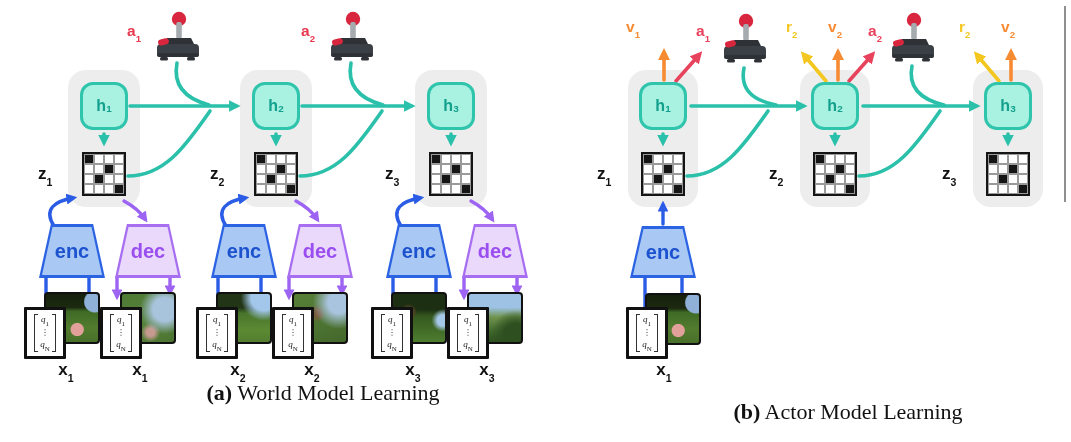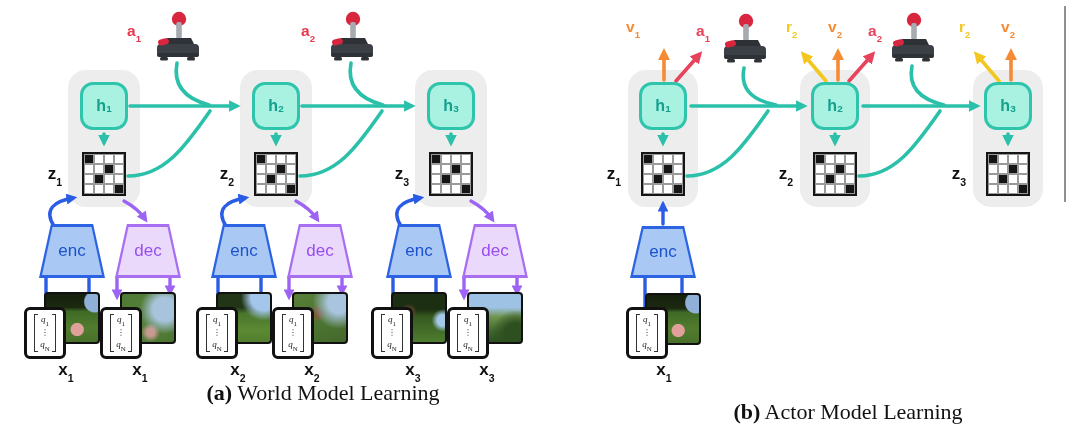--- a/index.html
+++ b/index.html
@@ -9,50 +9,50 @@
   .ctr.b{width:70px;}
   svg.wires{position:absolute;left:0;top:0;z-index:2;}
   .hbox{position:absolute;width:48px;height:48px;background:#a9f1e1;border:3px solid #2fc4ac;
         border-radius:13px;z-index:3;display:flex;align-items:center;justify-content:center;
         color:#13a08d;font-weight:bold;font-size:16px;box-sizing:border-box;}
   .zgrid{position:absolute;width:44px;height:44px;background:#fff;border:2.5px solid #151515;
          box-sizing:border-box;display:grid;grid-template-columns:repeat(4,1fr);
          grid-template-rows:repeat(4,1fr);z-index:3;}
   .zgrid .cell{border:0.5px solid #9a9a9a;background:#fff;}
   .zgrid .cell.on{background:#151515;}
-  .slabel{position:absolute;font-weight:bold;font-size:17px;color:#111;z-index:3;width:34px;text-align:center;}
+  .slabel{position:absolute;font-weight:bold;font-size:17px;color:#111;z-index:3;width:34px;text-align:left;}
   sub{font-size:0.62em;position:relative;top:0.25em;font-weight:bold;}
   .head{position:absolute;font-weight:bold;font-size:15.5px;z-index:3;}
   .c-or{color:#f68b33;} .c-pk{color:#e8435c;} .c-yl{color:#f3c71f;} .c-rd{color:#e8374f;}
   .trap{position:absolute;width:66px;height:54px;z-index:3;
         clip-path:polygon(18% 0,82% 0,100% 100%,0 100%);display:flex;align-items:center;justify-content:center;}
   .trap .fill{position:absolute;left:3px;right:3px;top:3px;bottom:3px;
         clip-path:polygon(17.5% 0,82.5% 0,100% 100%,0 100%);}
-  .trap .tl{position:relative;font-weight:normal;font-size:17px;z-index:1;}
+  .trap .tl{position:relative;font-weight:bold;font-size:20px;z-index:1;}
   .trap.enc{background:#2b63e3;} .trap.enc .fill{background:#a9c9f4;} .trap.enc .tl{color:#1d52cf;}
   .trap.dec{background:#a76ef2;} .trap.dec .fill{background:#ead9fb;} .trap.dec .tl{color:#9a4ef0;}
   .obs{position:absolute;width:56px;height:52px;border:2.5px solid #111;border-radius:4px;z-index:3;box-sizing:border-box;}
   .s1{background:radial-gradient(circle at 94% 16%,#8fb1d8 0 16%,transparent 18%),
        radial-gradient(circle at 60% 74%,#e2a09b 0 13%,transparent 15%),
        linear-gradient(180deg,#16200d 0%,#1c2a10 28%,#3f6a26 36%,#527c2e 70%,#49702a 100%);}
   .s1h{background:radial-gradient(circle at 82% 32%,#a8c3dc 0 22%,transparent 46%),
        radial-gradient(circle at 55% 80%,#c79a90 0 8%,transparent 20%),
        linear-gradient(150deg,#4e7a35 0%,#55813a 55%,#4c7431 100%);}
   .s2{background:radial-gradient(circle at 88% 8%,#a3c7ea 0 20%,transparent 36%),
        linear-gradient(180deg,#223617 0 28%,#49742c 40%,#5c8a33 75%,#527e2e 100%);}
   .s2h{background:radial-gradient(circle at 86% 18%,#a9c4de 0 18%,transparent 44%),
        radial-gradient(circle at 45% 40%,#7a5b3a 0 8%,transparent 22%),
        linear-gradient(160deg,#577f37 0%,#4c7431 60%,#44672c 100%);}
   .s3{background:radial-gradient(circle at 96% 55%,#a5c8e8 0 10%,transparent 20%),
        radial-gradient(circle at 30% 38%,#5a4327 0 9%,transparent 18%),
        linear-gradient(180deg,#1c2f12 0 32%,#35581f 46%,#4e7d2f 100%);}
   .s3h{background:radial-gradient(circle at 90% 85%,#2e4f20 0 18%,transparent 40%),
        linear-gradient(180deg,#9dc2e4 0 28%,#70944e 48%,#3f682c 78%,#2e4f20 100%);}
   .vcard{position:absolute;width:42px;height:52px;background:#fff;border:3px solid #111;
-         border-radius:6px;z-index:4;display:flex;align-items:center;justify-content:center;box-sizing:border-box;}
+         border-radius:1px;z-index:4;display:flex;align-items:center;justify-content:center;box-sizing:border-box;}
   .vec{display:flex;align-items:stretch;height:38px;}
   .br{width:4px;border:1.4px solid #333;box-sizing:border-box;}
   .br.l{border-right:none;} .br.r{border-left:none;}
   .vals{display:flex;flex-direction:column;justify-content:space-between;align-items:center;
         padding:0 2px;font-family:"Liberation Serif",serif;font-size:9px;color:#222;}
   .vals .qi{font-style:italic;}
   .vals sub{font-size:7px;top:0.15em;font-weight:normal;}
   .vals .dots{font-size:8px;line-height:6px;}
   .xlab{position:absolute;font-weight:bold;font-size:17px;color:#111;z-index:3;transform:translateX(-50%);white-space:nowrap;}
   .hatwrap{position:relative;display:inline-block;}

